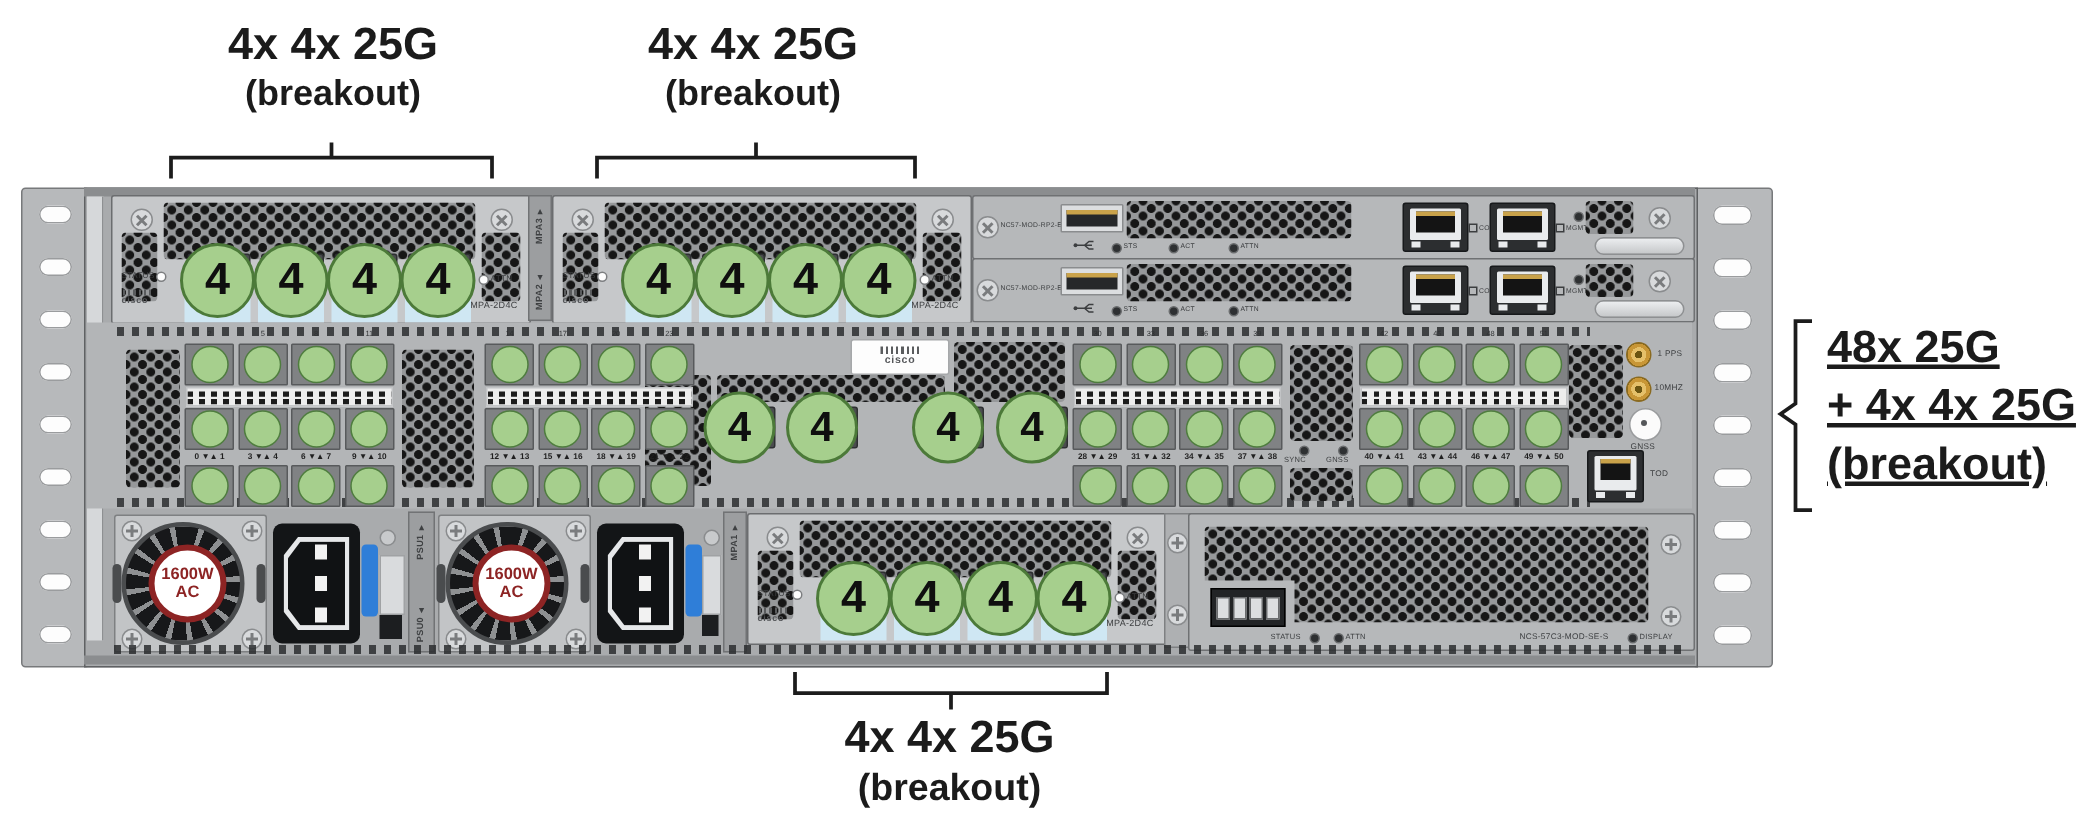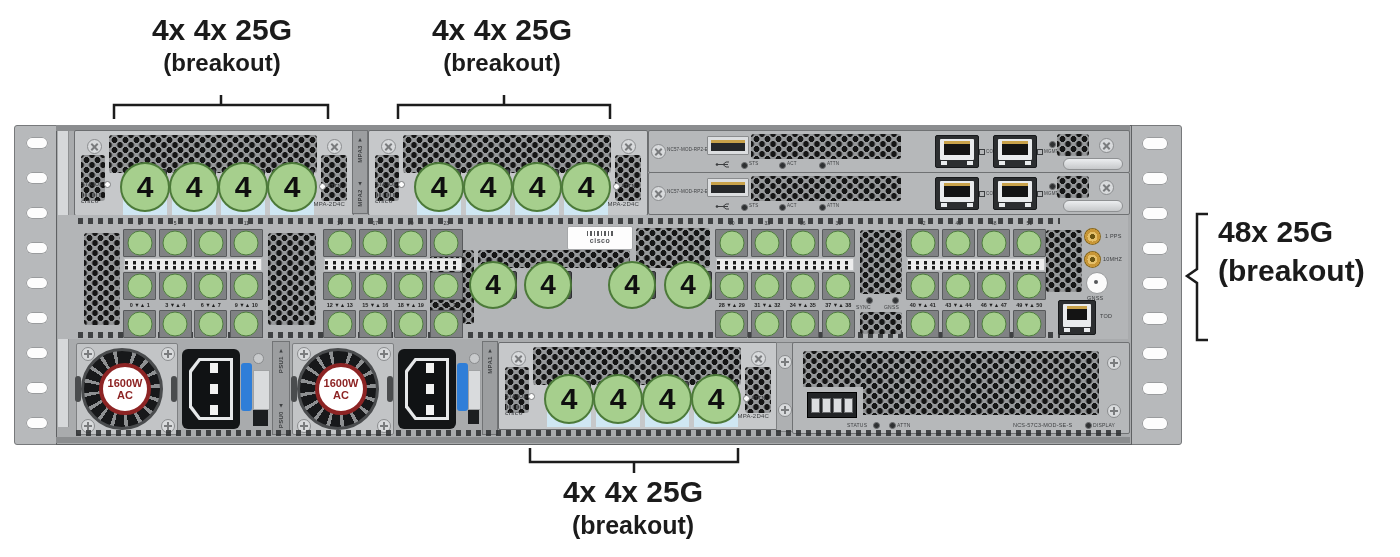--- a/index.html
+++ b/index.html
@@ -94,22 +94,23 @@
 <div class="stage">
 
   <div class="ann" style="left:100px;top:12px;width:244px;">
     <div class="l1">4x 4x 25G</div>
     <div class="l2">(breakout)</div>
   </div>
   <div class="ann" style="left:380px;top:12px;width:244px;">
     <div class="l1">4x 4x 25G</div>
     <div class="l2">(breakout)</div>
   </div>
-  <div class="annR" style="left:1218px;top:212px;width:180px;">
+  <div class="annR" style="left:1218px;top:212px;width:180px;text-decoration:underline;">
     <div>48x 25G</div>
+    <div>+ 4x 4x 25G</div>
     <div>(breakout)</div>
   </div>
   <div class="ann" style="left:510px;top:474px;width:246px;">
     <div class="l1">4x 4x 25G</div>
     <div class="l2" style="font-size:25px;">(breakout)</div>
   </div>
 
   <div class="bracket abs" style="left:112px;top:94px;">
     <svg width="218" height="27">
         <path d="M2 25 V11 H216 V25 M109 11 V1" fill="none" stroke="#1c1c1c" stroke-width="2.5"></path>

